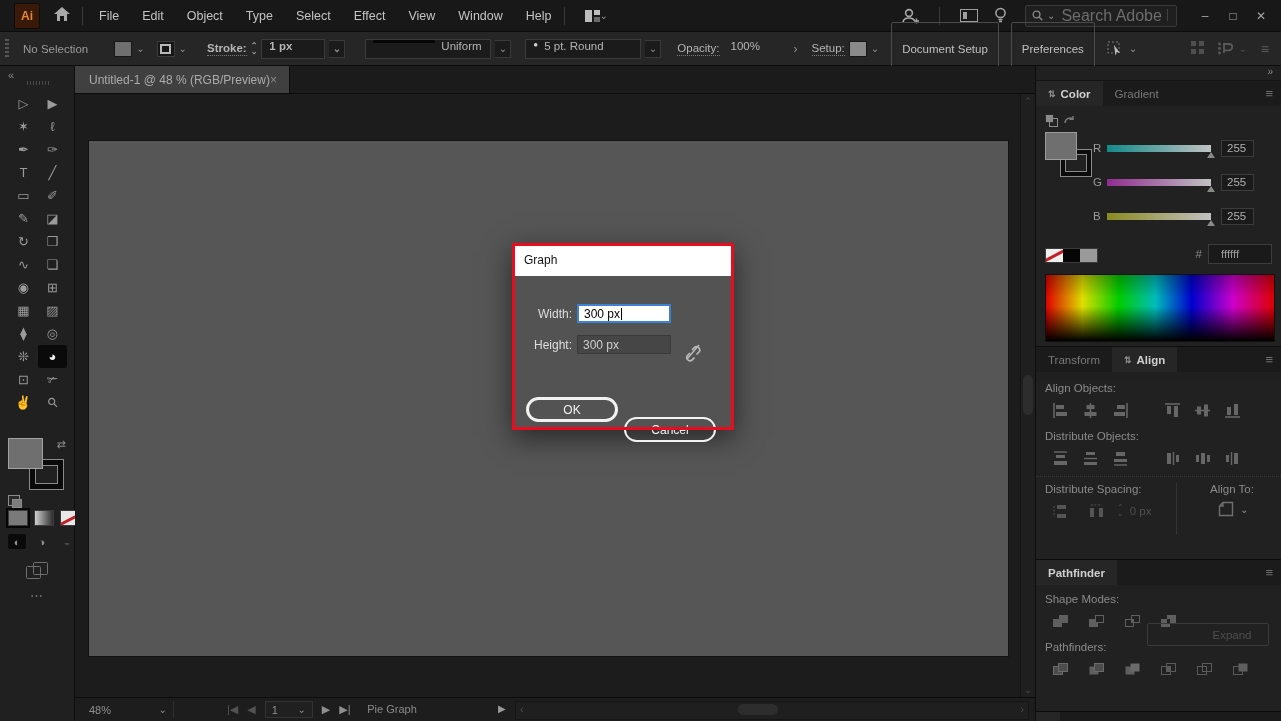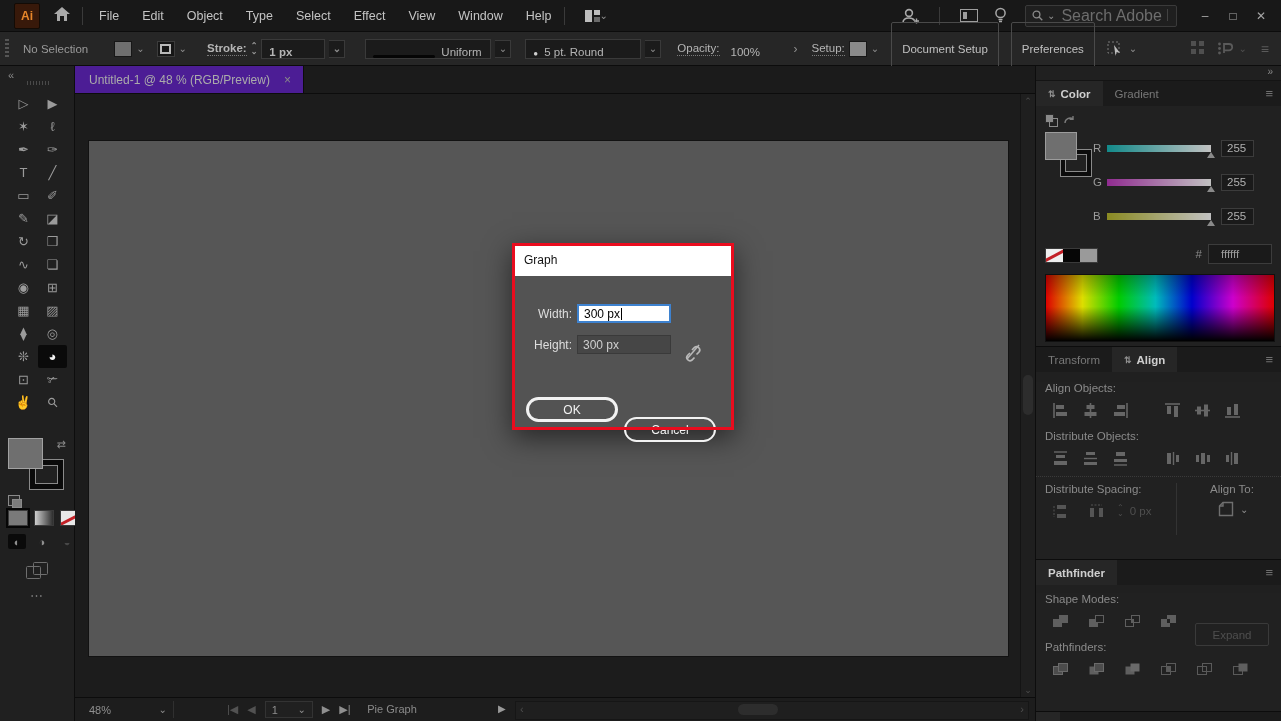--- a/index.html
+++ b/index.html
@@ -23,21 +23,21 @@
 
   
   .controlbar{position:absolute;left:0;top:32px;width:1281px;height:34px;background:#262626;border-bottom:1px solid #0c0c0c;display:flex;align-items:center;box-sizing:border-box;font-size:11.5px;color:#b5b5b5;}
   .grip{width:4px;height:20px;margin-left:5px;background-image:repeating-linear-gradient(#555 0 2px,transparent 2px 4px);}
   .cb-item{display:flex;align-items:center;gap:4px;margin-left:12px;}
   .dotted-u{border-bottom:1px dotted #7a7a7a;padding-bottom:1px;}
   .swatch-fill{width:16px;height:14px;background:#6f6f6f;border:1px solid #171717;}
   .swatch-stroke{width:16px;height:14px;background:#161616;border:1px solid #3c3c3c;display:flex;align-items:center;justify-content:center;}
   .swatch-stroke i{display:block;width:7px;height:6px;border:2px solid #b9b9b9;}
   .stepper{display:flex;flex-direction:column;line-height:6px;font-size:8px;color:#9a9a9a;}
-  .cb-well{background:#1b1b1b;border:1px solid #3a3a3a;height:18px;display:flex;align-items:flex-end;padding:0 7px;gap:6px;}
+  .cb-well{background:#1b1b1b;border:1px solid #3a3a3a;height:18px;display:flex;align-items:flex-start;padding:0 7px;gap:6px;}
   .cb-chevbox{background:#1b1b1b;border:1px solid #3a3a3a;border-left:0;height:18px;width:16px;display:flex;align-items:center;justify-content:center;box-sizing:border-box;}
   .lineprev{width:62px;height:3px;background:#050505;border-radius:2px;}
   .cb-btn{border:1px solid #4a4a4a;border-radius:2px;height:20px;display:flex;align-items:center;padding:16px 10px;color:#c0c0c0;margin-left:12px;}
   .cb-right{margin-left:auto;display:flex;align-items:center;gap:14px;margin-right:12px;color:#585858;}
 
   
   .workspace{position:absolute;left:0;top:66px;width:1281px;height:655px;display:flex;}
 
   
   .toolbar{width:75px;background:#202020;border-right:1px solid #0d0d0d;box-sizing:border-box;position:relative;flex:none;}
@@ -63,21 +63,21 @@
   .modesrow{position:absolute;left:8px;top:468px;display:flex;gap:7px;align-items:center;}
   .modesrow .md{width:18px;height:15px;display:flex;align-items:center;justify-content:center;color:#8f8f8f;font-size:11px;}
   .md.sel{background:#0a0a0a;border-radius:2px;}
   .md.dim{color:#474747;}
   .screenmode{position:absolute;left:26px;top:496px;color:#7d7d7d;}
   .tb-more{position:absolute;left:30px;top:522px;color:#8a8a8a;font-size:13px;letter-spacing:1px;}
 
   
   .doccol{width:960px;flex:none;display:flex;flex-direction:column;}
   .tabbar{height:28px;background:#1b1b1b;border-bottom:1px solid #0c0c0c;display:flex;box-sizing:border-box;}
-  .doctab{height:100%;background:#4c1d95;display:flex;align-items:center;gap:14px;padding:0 12px 0 14px;color:#ababab;font-size:12px;border-right:1px solid #0c0c0c;}
+  .doctab{height:100%;background:#404040;display:flex;align-items:center;padding:0 12px 0 14px;color:#ababab;font-size:12px;border-right:1px solid #0c0c0c;}
   .doctab .x{color:#8a8a8a;font-size:12px;}
   .canvas{position:relative;height:603px;background:#1c1c1c;overflow:hidden;}
   .artboard{position:absolute;left:13px;top:46px;width:921px;height:517px;background:#565656;border:1px solid #121212;box-sizing:border-box;}
   .vscroll{position:absolute;right:0;top:0;width:15px;height:100%;background:#1f1f1f;border-left:1px solid #141414;box-sizing:border-box;}
   .vscroll .up{position:absolute;top:2px;left:0;width:100%;text-align:center;color:#4e4e4e;font-size:9px;}
   .vscroll .dn{position:absolute;bottom:2px;left:0;width:100%;text-align:center;color:#4e4e4e;font-size:9px;}
   .vthumb{position:absolute;left:2px;top:281px;width:10px;height:40px;background:#2d2d2d;border-radius:6px;}
 
   
   .statusbar{position:relative;height:24px;background:#1d1d1d;border-top:1px solid #0c0c0c;box-sizing:border-box;font-size:11px;color:#8f8f8f;}
@@ -139,21 +139,21 @@
   .dotsep{border-top:1px dotted #3a3a3a;margin:8px 0 0 0;}
   .ds-row{position:relative;height:64px;}
   .ds-left{position:absolute;left:0;top:0;width:136px;}
   .ds-divider{position:absolute;left:140px;top:6px;bottom:6px;width:1px;background:#333;}
   .ds-right{position:absolute;left:148px;top:0;right:0;}
   .ds-ctrl{display:flex;align-items:center;gap:6px;margin:4px 0 0 9px;color:#4f4f4f;}
   .alignto-ic{margin:6px 0 0 34px;display:flex;align-items:center;gap:4px;color:#6f6f6f;}
 
   
   .pfbody{position:relative;height:118px;background:#212121;}
-  .expand-btn{position:absolute;right:12px;top:30px;width:72px;height:21px;border:1px solid #3a3a3a;border-radius:2px;color:#4f4f4f;display:flex;align-items:center;justify-content:center;}
+  .expand-btn{position:absolute;right:12px;top:30px;width:72px;height:21px;border:1px solid #3a3a3a;border-radius:2px;color:#4f4f4f;display:flex;align-items:center;justify-content:center;padding-left:48px;}
 
   
   .layershdr{height:31px;background:#1b1b1b;position:relative;display:flex;}
 
   
   .dlg{position:absolute;left:437px;top:149px;width:222px;height:187px;box-sizing:border-box;background:#535353;box-shadow:0 8px 26px rgba(0,0,0,.55);}
   .dlg-border{position:absolute;inset:0;border:3px solid #ea0c1e;pointer-events:none;z-index:5;}
   .dlg-title{height:33px;background:#fff;color:#111;display:flex;align-items:center;padding-left:12px;font-size:12px;}
   .dlg-body{position:relative;height:154px;}
   .dlg-row{position:absolute;left:0;display:flex;align-items:center;}

